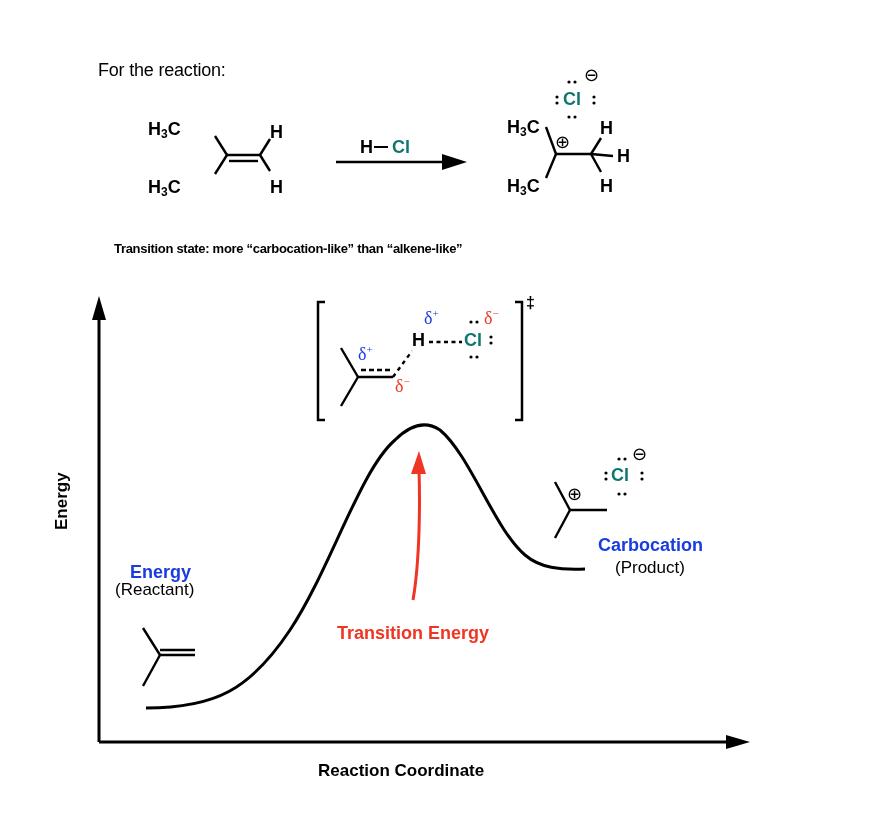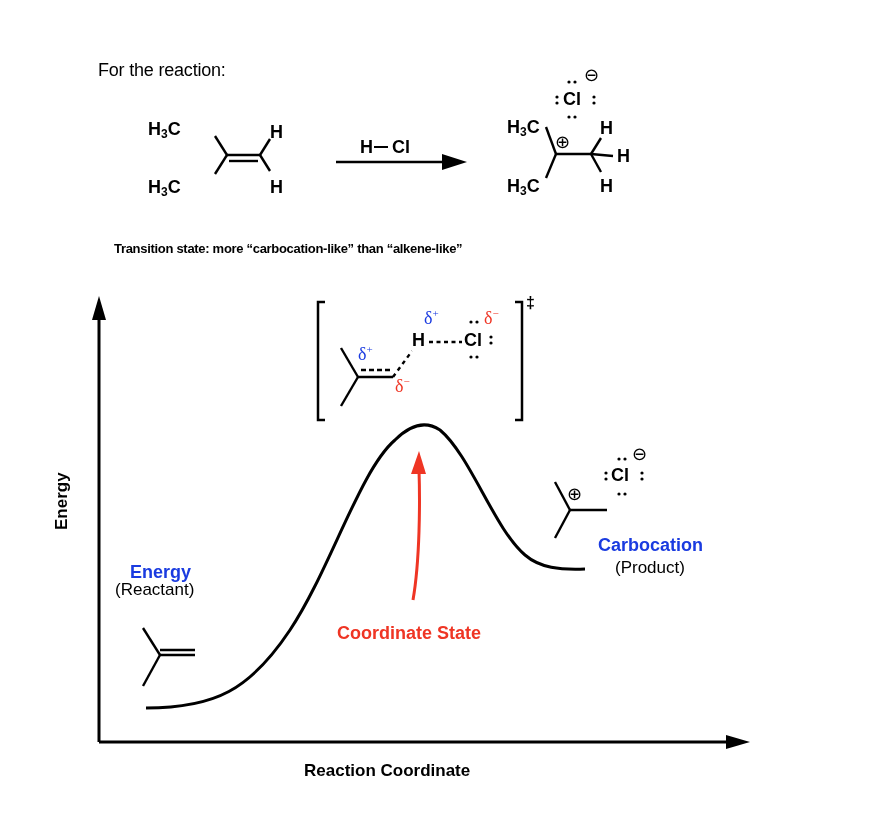--- a/index.html
+++ b/index.html
@@ -3,21 +3,21 @@
   <meta charset="utf-8">
   <style>
     html, body { margin: 0; padding: 0; background: #ffffff; }
     body { width: 872px; height: 818px; position: relative; overflow: hidden;
            font-family: "Liberation Sans", "DejaVu Sans", sans-serif; color: #000; }
     .abs { position: absolute; white-space: nowrap; }
     .intro { left: 98px; top: 60px; font-size: 18px; font-weight: normal; letter-spacing: -0.2px; }
     .subtitle { left: 114px; top: 241px; font-size: 13px; font-weight: bold; letter-spacing: -0.3px; }
     .atom { font-size: 18px; font-weight: bold; }
     .atom sub { font-size: 12px; vertical-align: -3px; line-height: 0; }
-    .green { color: #000000; }
+    .green { color: #0f766e; }
     .blue { color: #1a3be0; }
     .red { color: #ef3524; }
     .delta { font-family: "Liberation Serif", "DejaVu Serif", serif; font-size: 18px; }
     .delta sup { font-size: 11px; vertical-align: 7px; line-height: 0; }
     .label-name { font-size: 18px; font-weight: bold; text-align: right; }
     .label-sub { font-size: 17px; text-align: left; }
     svg { position: absolute; left: 0; top: 0; }
     .axis-label { font-size: 17px; font-weight: bold; }
   </style>
 </head>
@@ -145,25 +145,25 @@
 
 <div class="abs delta blue" style="left:358px; top:344px;">δ<sup>+</sup></div>
 <div class="abs delta red" style="left:395px; top:376px;">δ<sup>−</sup></div>
 <div class="abs delta blue" style="left:424px; top:308px;">δ<sup>+</sup></div>
 <div class="abs delta red" style="left:484px; top:308px;">δ<sup>−</sup></div>
 <div class="abs atom" style="left:412px; top:330px;">H</div>
 <div class="abs atom green" style="left:464px; top:330px;">Cl</div>
 <div class="abs" style="left:526px; top:294px; font-size:16px; font-weight:bold;">‡</div>
 
 <div class="abs axis-label" style="left:52px; top:530px; transform:rotate(-90deg); transform-origin:left top;">Energy</div>
-<div class="abs axis-label" style="left:304px; top:761px;">Reaction Coordinate</div>
+<div class="abs axis-label" style="left:318px; top:761px;">Reaction Coordinate</div>
 
 <div class="abs label-name blue" style="left:130px; top:562px;">Energy</div>
 <div class="abs label-sub" style="left:115px; top:580px;">(Reactant)</div>
 
-<div class="abs label-name red" style="left:337px; top:623px;">Coordinate State</div>
+<div class="abs label-name red" style="left:337px; top:623px;">Transition Energy</div>
 
 <div class="abs label-name blue" style="left:598px; top:535px;">Carbocation</div>
 <div class="abs label-sub" style="left:615px; top:558px;">(Product)</div>
 
 <div class="abs" style="left:567px; top:485px; font-size:18px; line-height:18px;">⊕</div>
 <div class="abs atom green" style="left:611px; top:465px;">Cl</div>
 <div class="abs" style="left:632px; top:445px; font-size:18px; line-height:18px;">⊖</div>
 
 </body></html>

